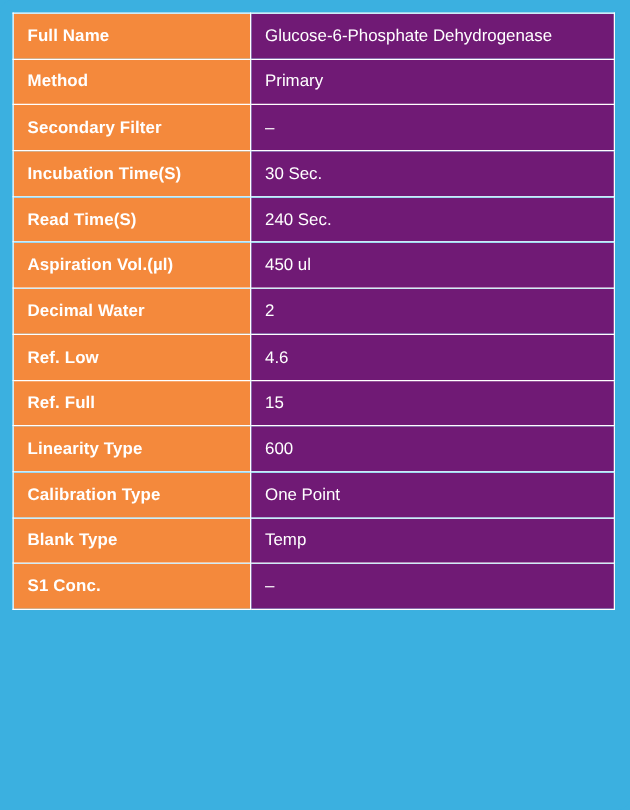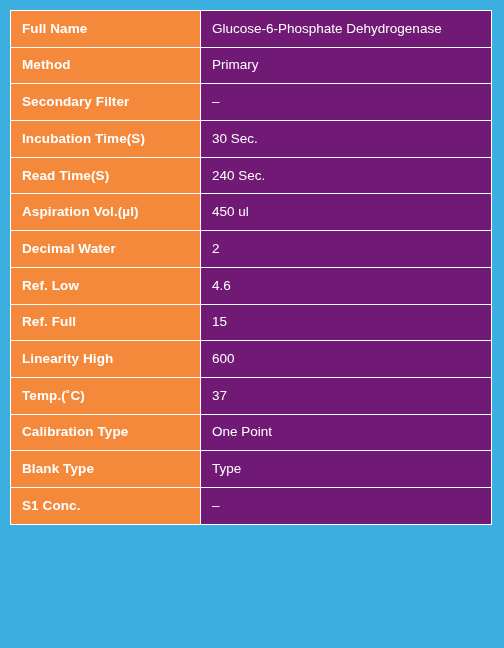--- a/index.html
+++ b/index.html
@@ -112,34 +112,30 @@
           </tr>
           <tr>
             <td class="label-cell">Ref. Low</td>
             <td class="value-cell">4.6</td>
           </tr>
           <tr>
             <td class="label-cell">Ref. Full</td>
             <td class="value-cell">15</td>
           </tr>
           <tr>
-            <td class="label-cell">Linearity High</td>
+            <td class="label-cell">Linearity Type</td>
             <td class="value-cell">600</td>
-          </tr>
-          <tr>
-            <td class="label-cell">Temp.(˚C)</td>
-            <td class="value-cell">37</td>
           </tr>
           <tr>
             <td class="label-cell">Calibration Type</td>
             <td class="value-cell">One Point</td>
           </tr>
           <tr>
             <td class="label-cell">Blank Type</td>
-            <td class="value-cell">Type</td>
+            <td class="value-cell">Temp</td>
           </tr>
           <tr>
             <td class="label-cell">S1 Conc.</td>
             <td class="value-cell">–</td>
           </tr>
         </tbody>
     </table>
   </div>
 </div>
 

